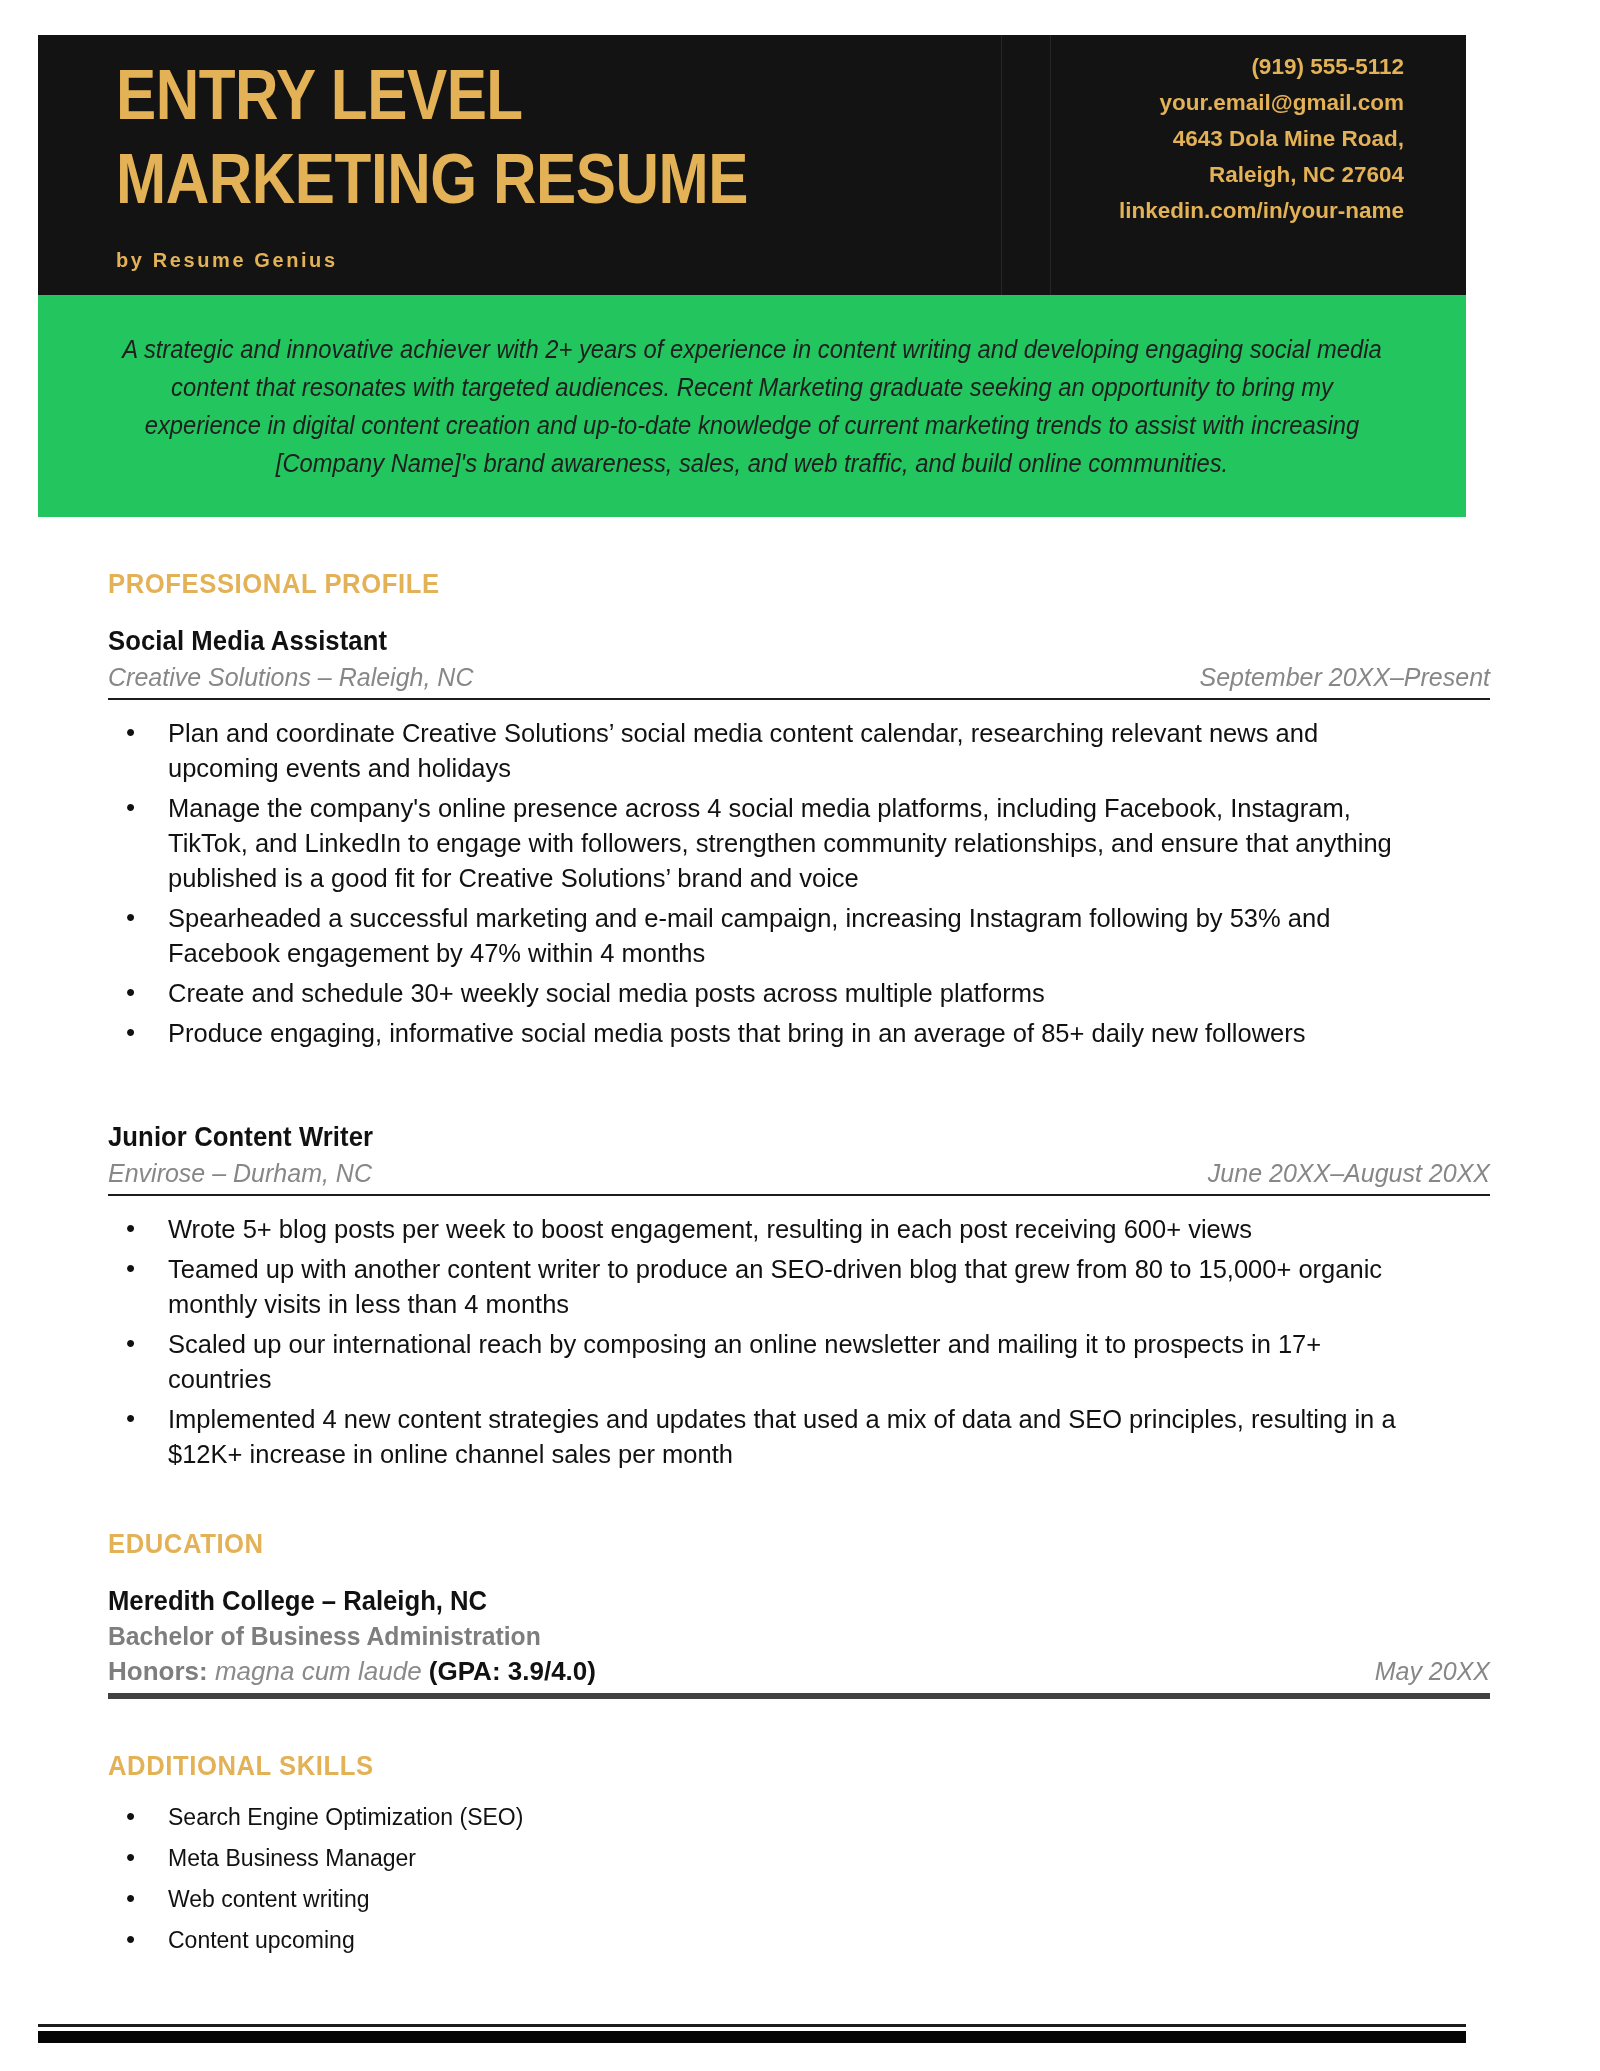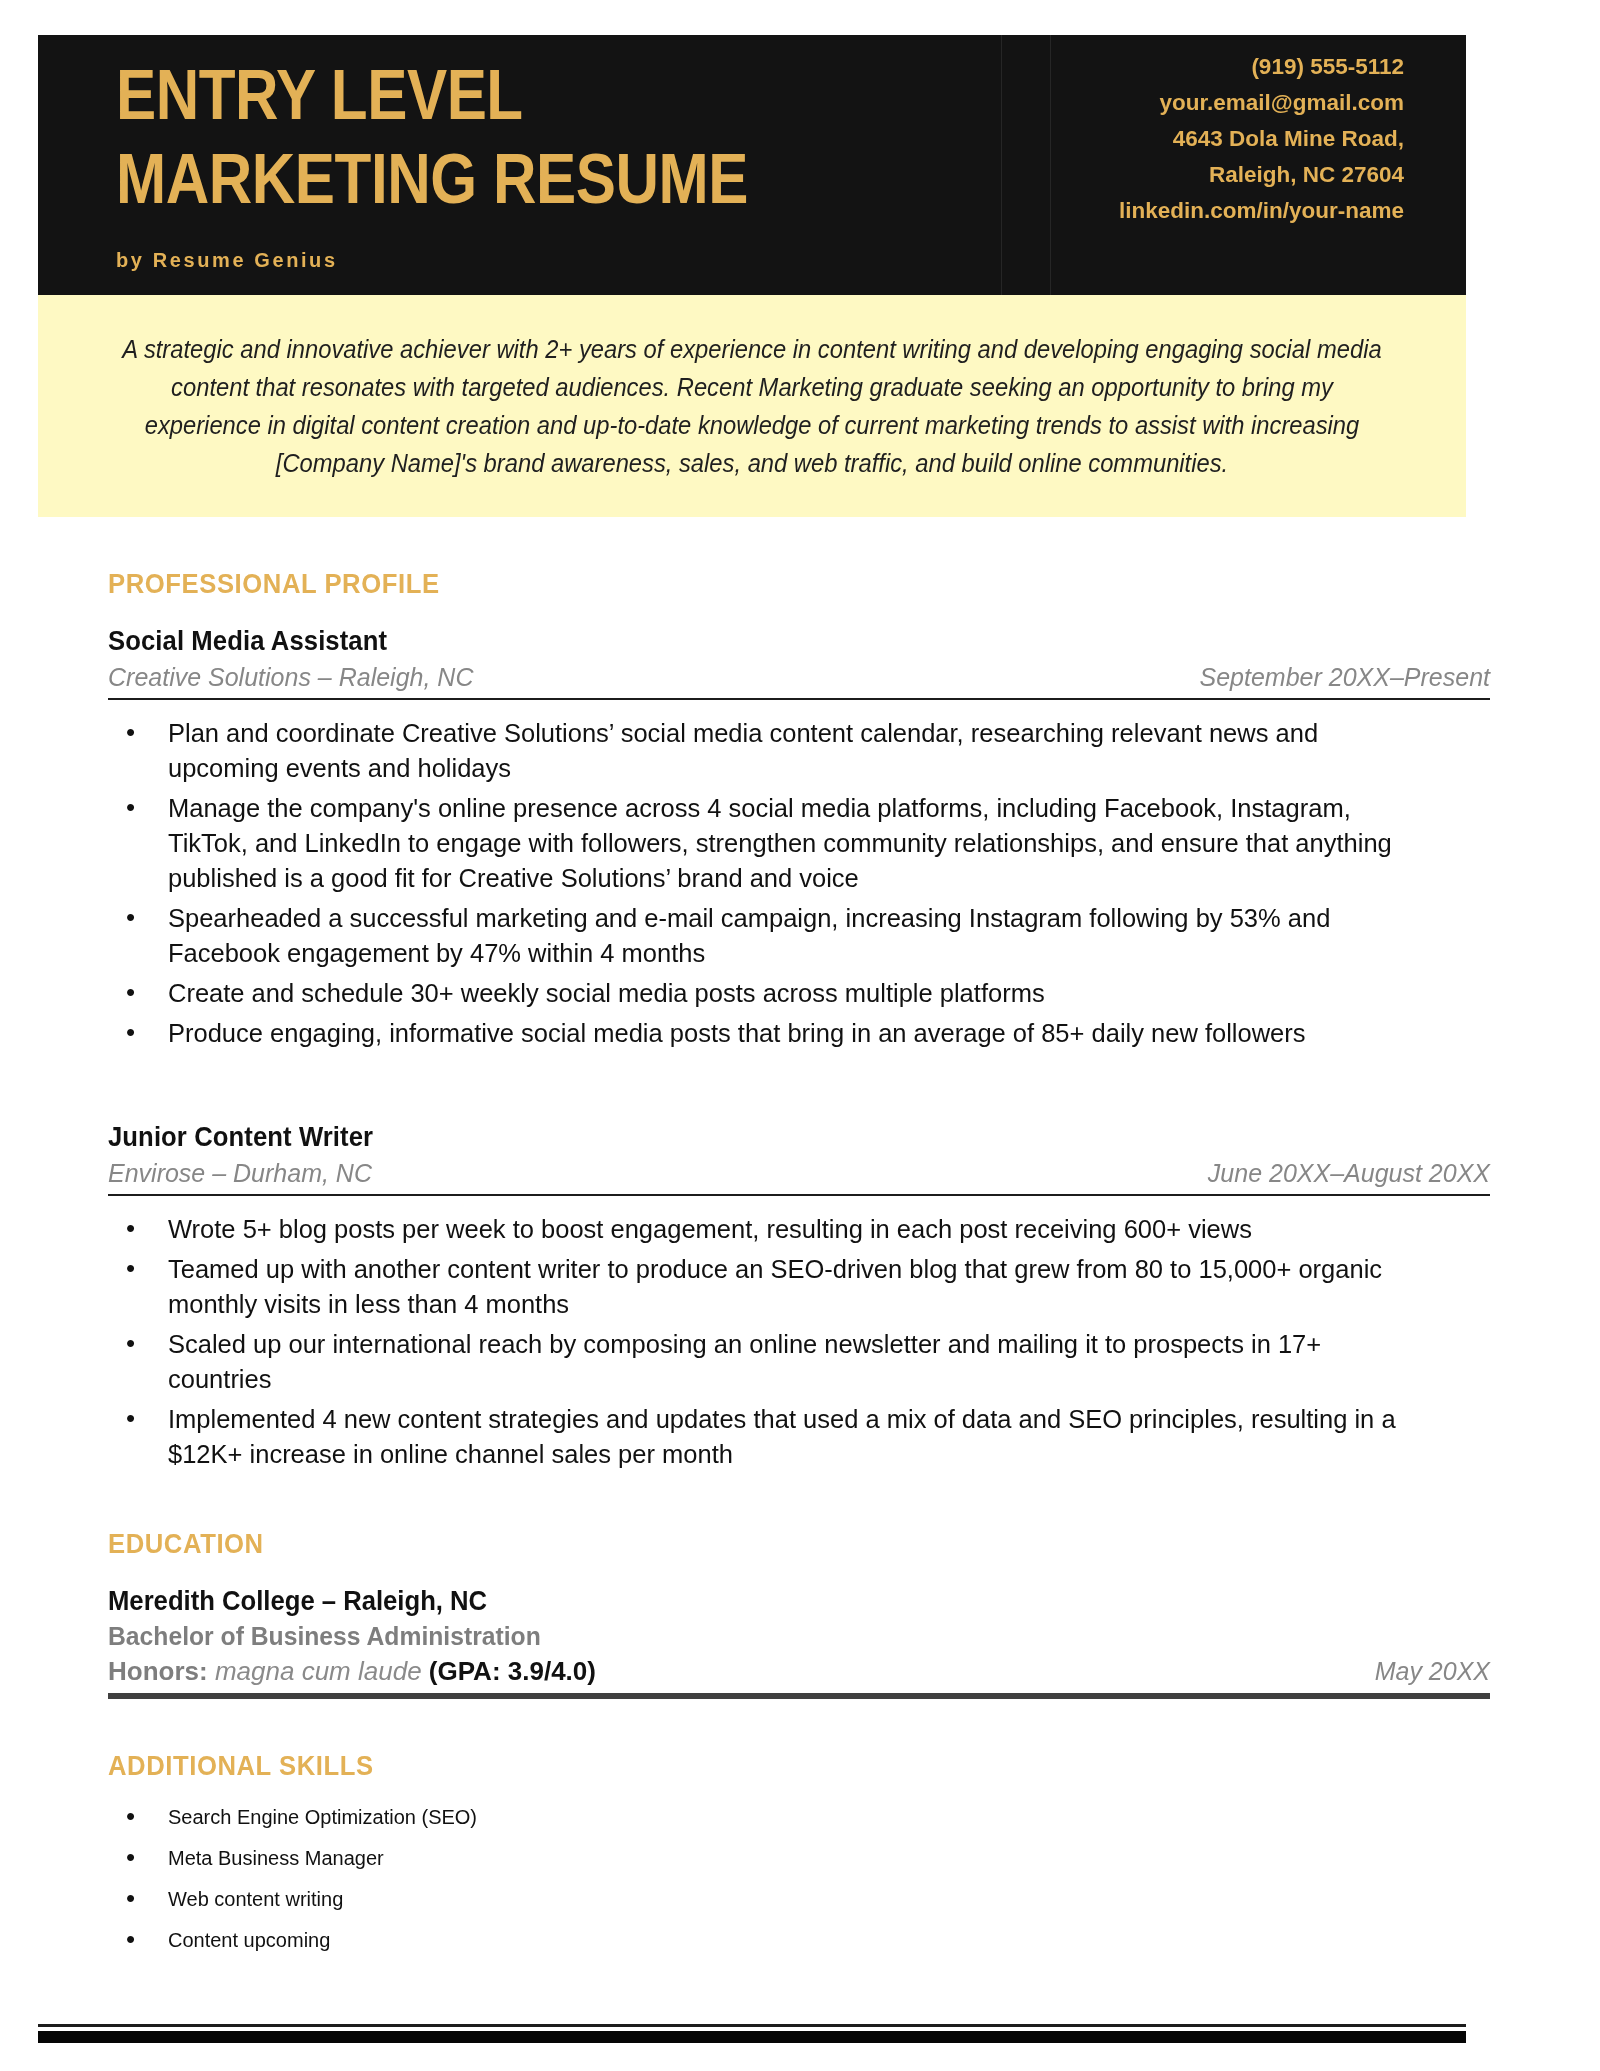--- a/index.html
+++ b/index.html
@@ -88,21 +88,21 @@
     white-space: nowrap;
   }
 
   
   .summary-band {
     position: absolute;
     left: 38px;
     top: 295px;
     width: 1428px;
     height: 222px;
-    background: #fef9c3;
+    background: #22c55e;
     box-sizing: border-box;
     display: flex;
     align-items: center;
     justify-content: center;
   }
   .summary-text {
     width: 1330px;
     margin: 0 auto;
     text-align: center;
     font-family: "Liberation Sans Narrow", "Liberation Sans", sans-serif;
@@ -232,21 +232,21 @@
   ul.skills {
     list-style: none;
     margin: 18px 0 0 0;
     padding: 0;
   }
   ul.skills > li {
     position: relative;
     padding-left: 60px;
     margin-bottom: 7px;
     font-family: "Liberation Sans Narrow", "Liberation Sans", sans-serif;
-    font-size: 20px;
+    font-size: 23px;
     line-height: 34px;
     color: #111111;
   }
   ul.skills > li::before {
     content: "\2022";
     position: absolute;
     left: 18px;
     top: -1px;
     font-size: 26px;
     color: #111111;

